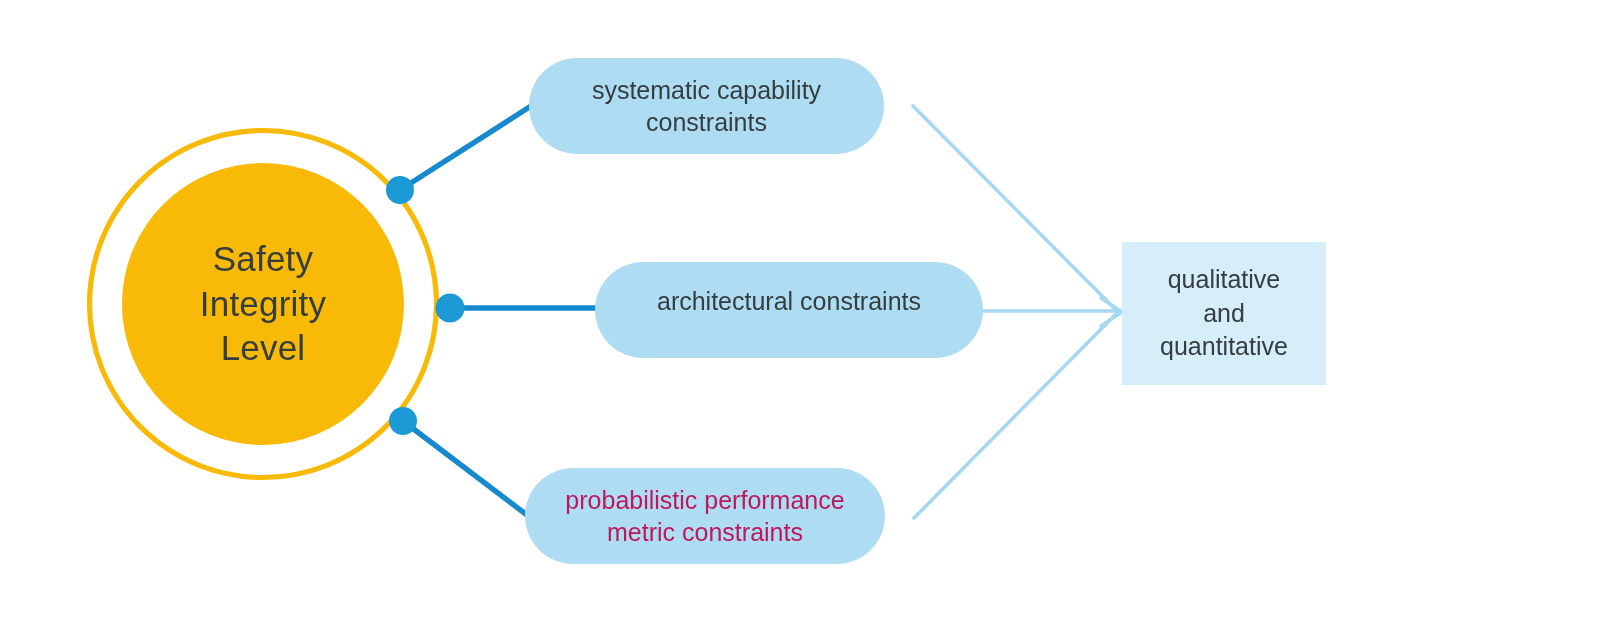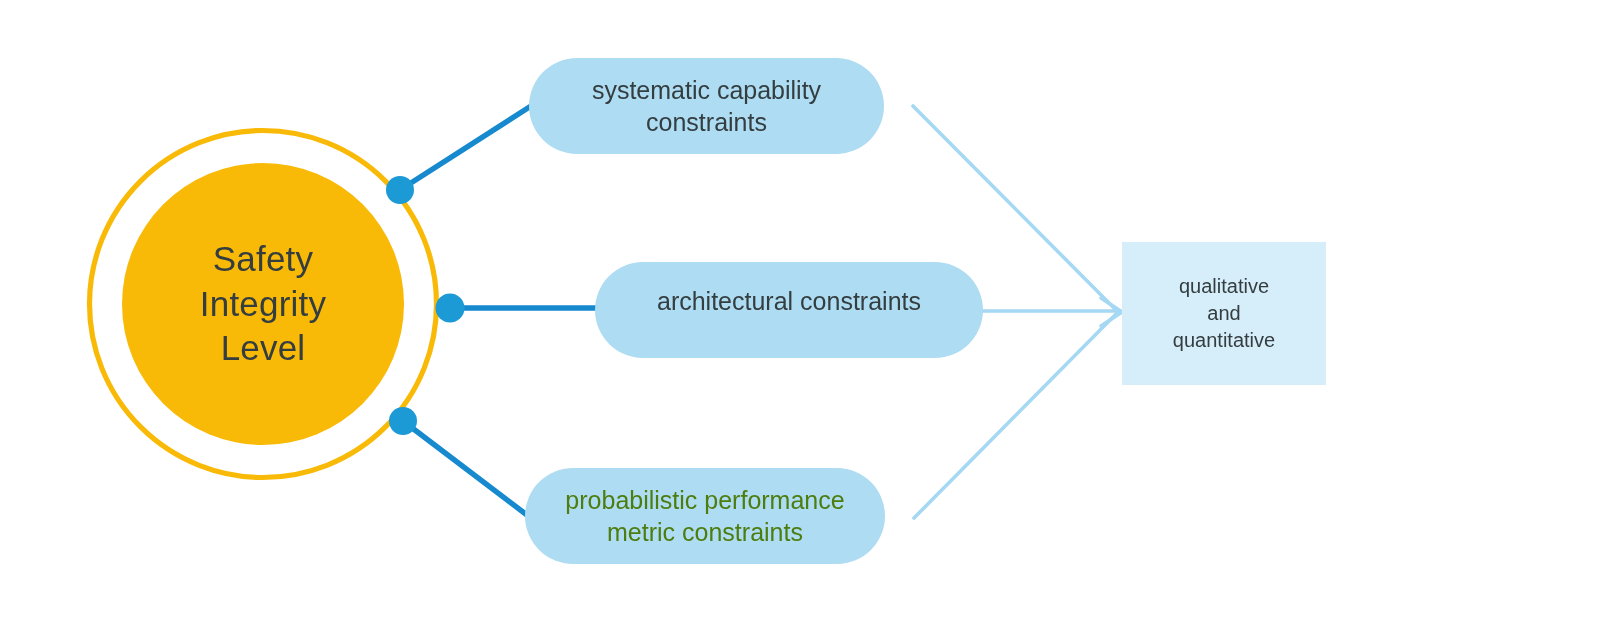--- a/index.html
+++ b/index.html
@@ -66,21 +66,21 @@
     width: 360px;
     height: 96px;
     font-size: 25px;
     line-height: 1.3;
   }
   #outcome-label {
     left: 1122px;
     top: 242px;
     width: 204px;
     height: 143px;
-    font-size: 20px;
+    font-size: 25px;
     line-height: 1.34;
   }
 </style>
 </head>
 <body>
 
 <div id="canvas">
 
   <svg id="diagram-svg" viewBox="0 0 1619 636">
 
@@ -120,20 +120,20 @@
 
   <div class="node-label" id="pill-label-0" style="color: rgb(52, 61, 63);">systematic capability
 constraints</div>
 
   <div class="node-label" id="hub-label" style="color: rgb(52, 61, 63);">Safety
 Integrity
 Level</div>
 
   <div class="node-label" id="pill-label-1" style="color: rgb(52, 61, 63);">architectural constraints</div>
 
-  <div class="node-label" id="pill-label-2" style="color: #4d7c0f;">probabilistic performance
+  <div class="node-label" id="pill-label-2" style="color: #be185d;">probabilistic performance
 metric constraints</div>
 
   <div class="node-label" id="outcome-label" style="color: rgb(52, 61, 63);">qualitative
 and
 quantitative</div>
 
 </div>
 
 </body></html>

